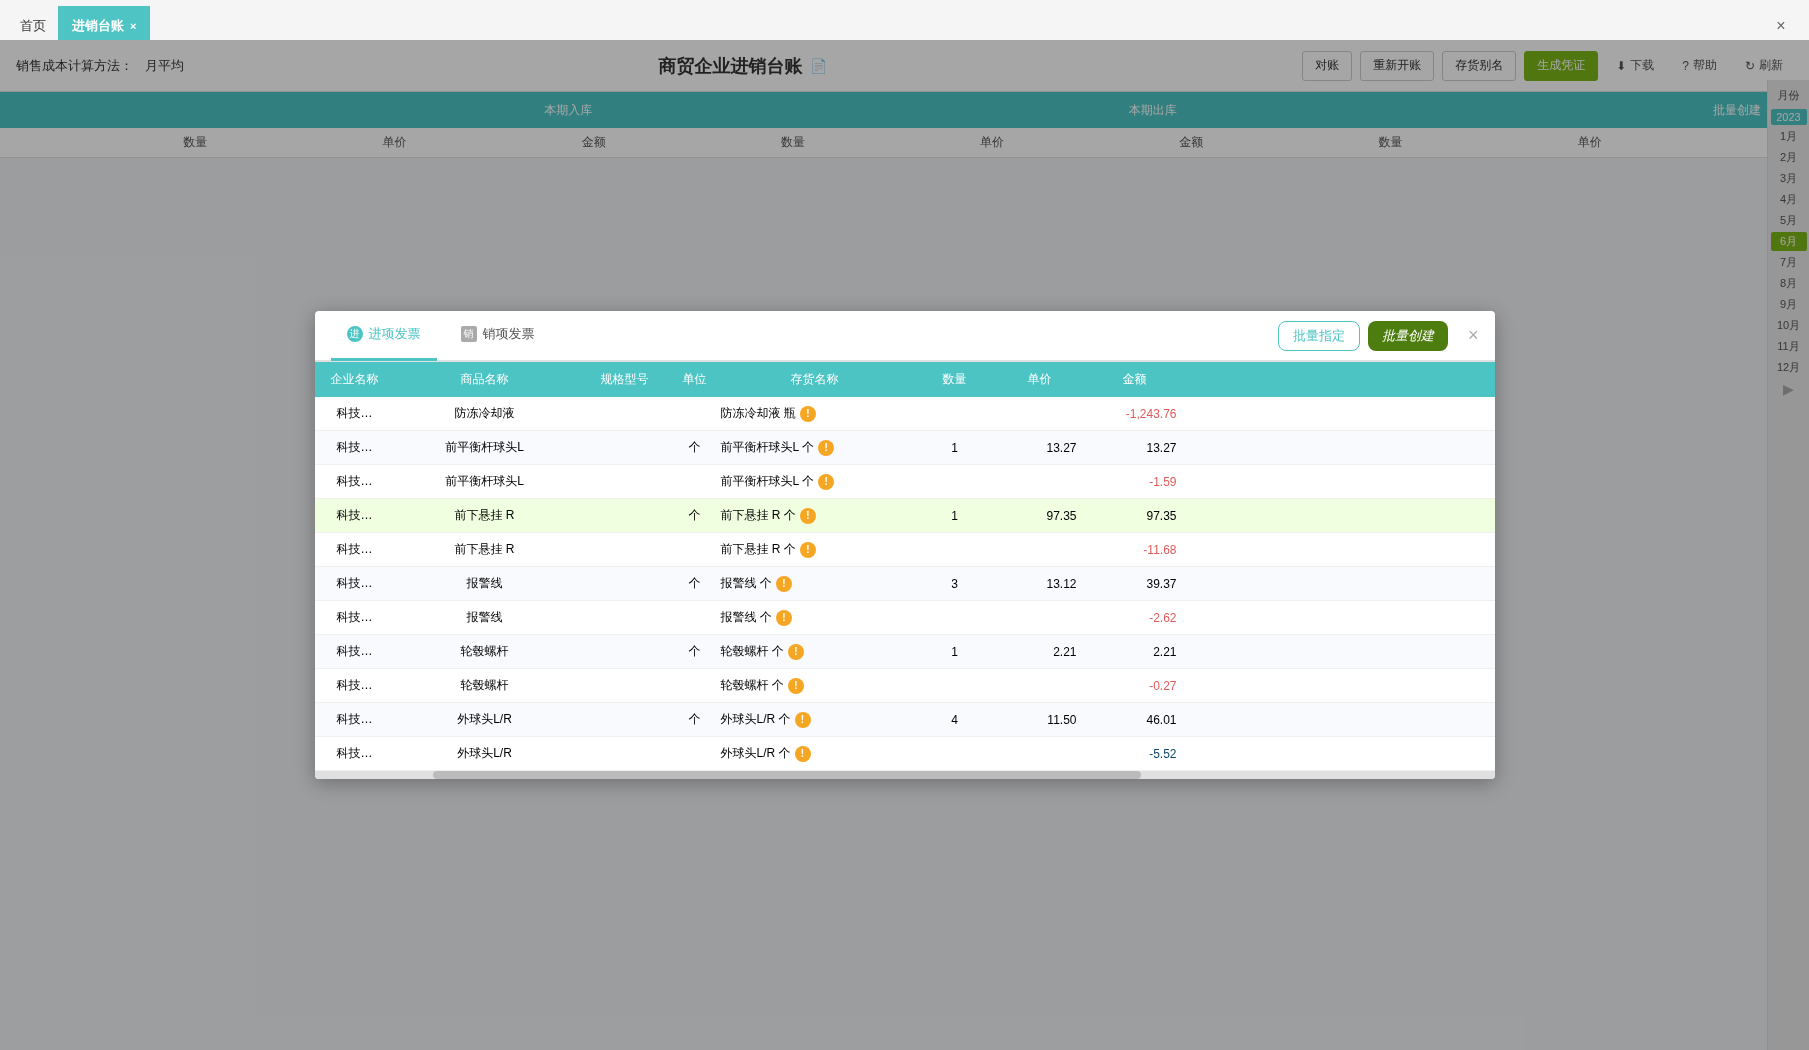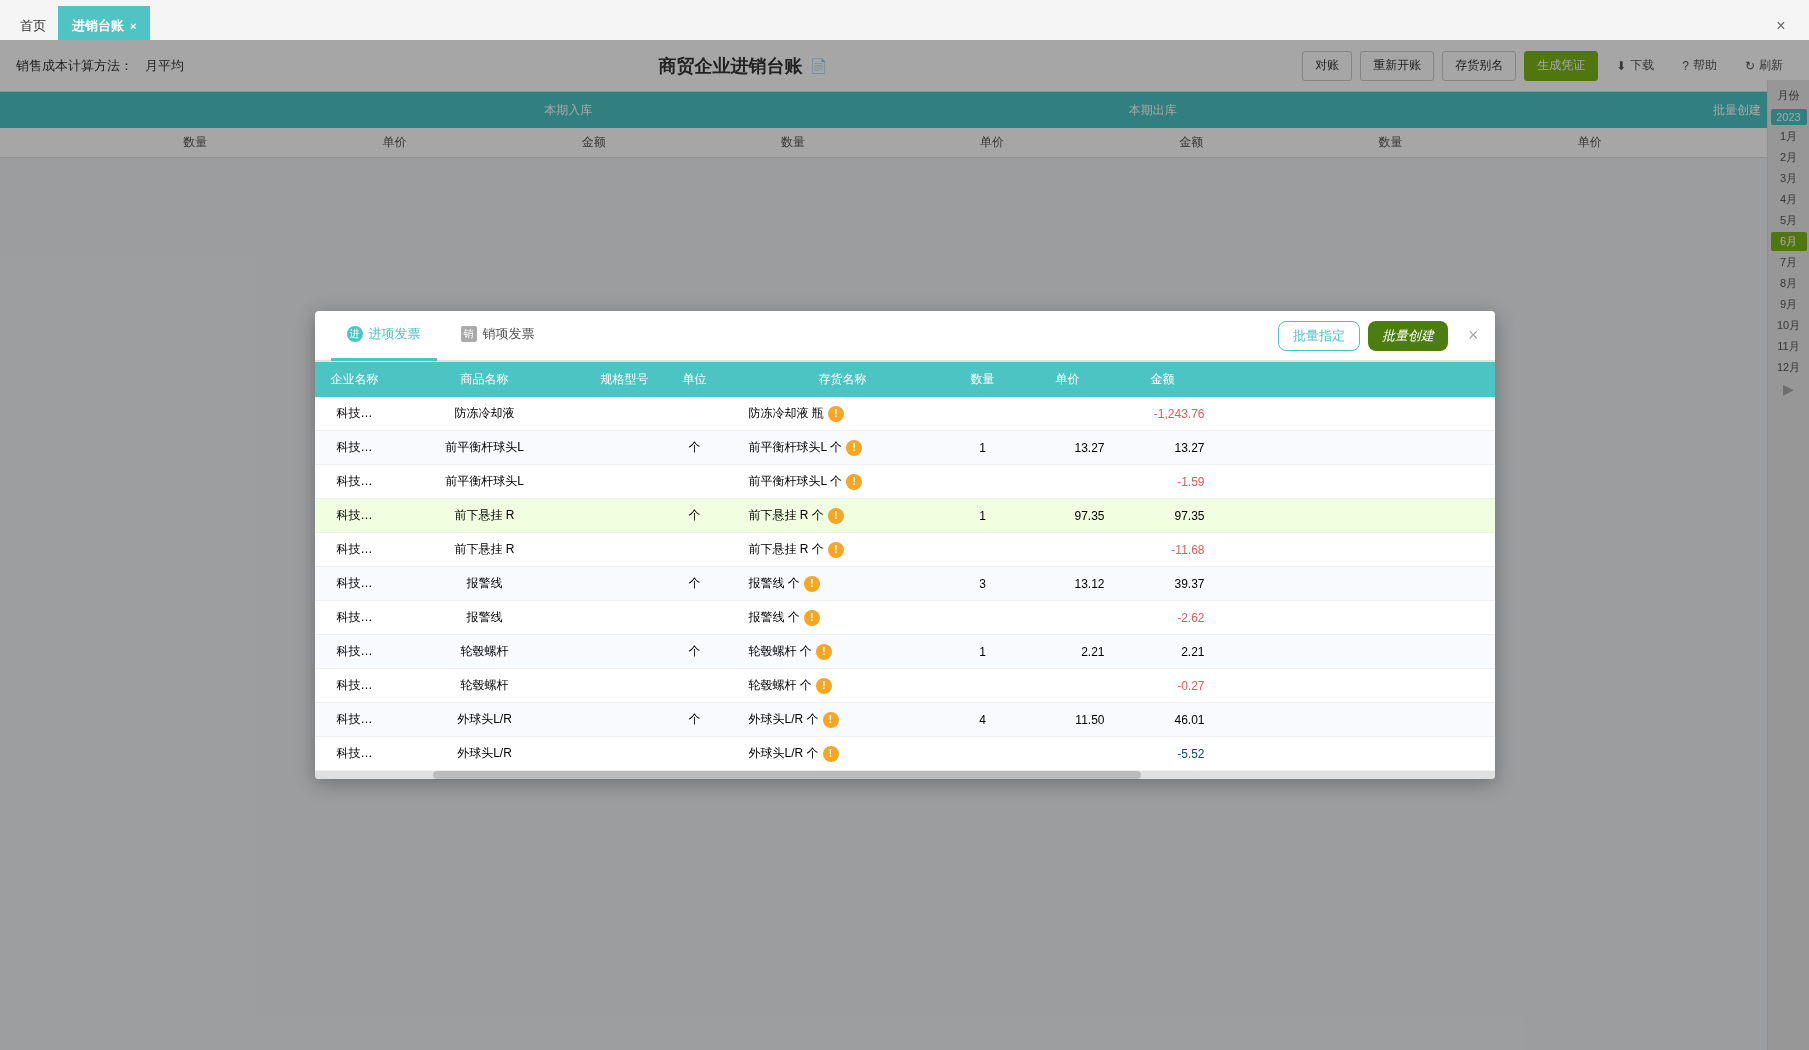--- a/index.html
+++ b/index.html
@@ -81,21 +81,21 @@
     .dialog-row:nth-child(even) { background: #f9fafe; }
     .dialog-row.highlight { background: #f0ffe0; }
     .th, .td { text-align: center; overflow: hidden; text-overflow: ellipsis; white-space: nowrap; padding: 0 4px; }
     .th { font-weight: normal; }
 
     
     .col-company { width: 80px; min-width: 80px; }
     .col-product { width: 180px; min-width: 180px; }
     .col-spec { width: 100px; min-width: 100px; }
     .col-unit { width: 40px; min-width: 40px; }
-    .col-stock { width: 200px; min-width: 200px; margin-left: 28px; }
+    .col-stock { width: 200px; min-width: 200px; }
     .col-qty { width: 80px; min-width: 80px; }
     .col-price { width: 90px; min-width: 90px; }
     .col-amount { width: 100px; min-width: 100px; }
 
     
     .warn-icon { display: inline-block; width: 16px; height: 16px; border-radius: 50%; background: #f5a623; color: #fff; font-size: 10px; font-weight: bold; text-align: center; line-height: 16px; margin-left: 4px; }
 
     
     .dialog-footer { display: flex; justify-content: center; align-items: center; padding: 14px 0; gap: 16px; border-top: 1px solid #e0e0e0; }
     .btn-cancel { width: 100px; height: 34px; border: 1px solid #ccc; background: #fff; border-radius: 3px; cursor: pointer; font-size: 13px; color: #333; }

